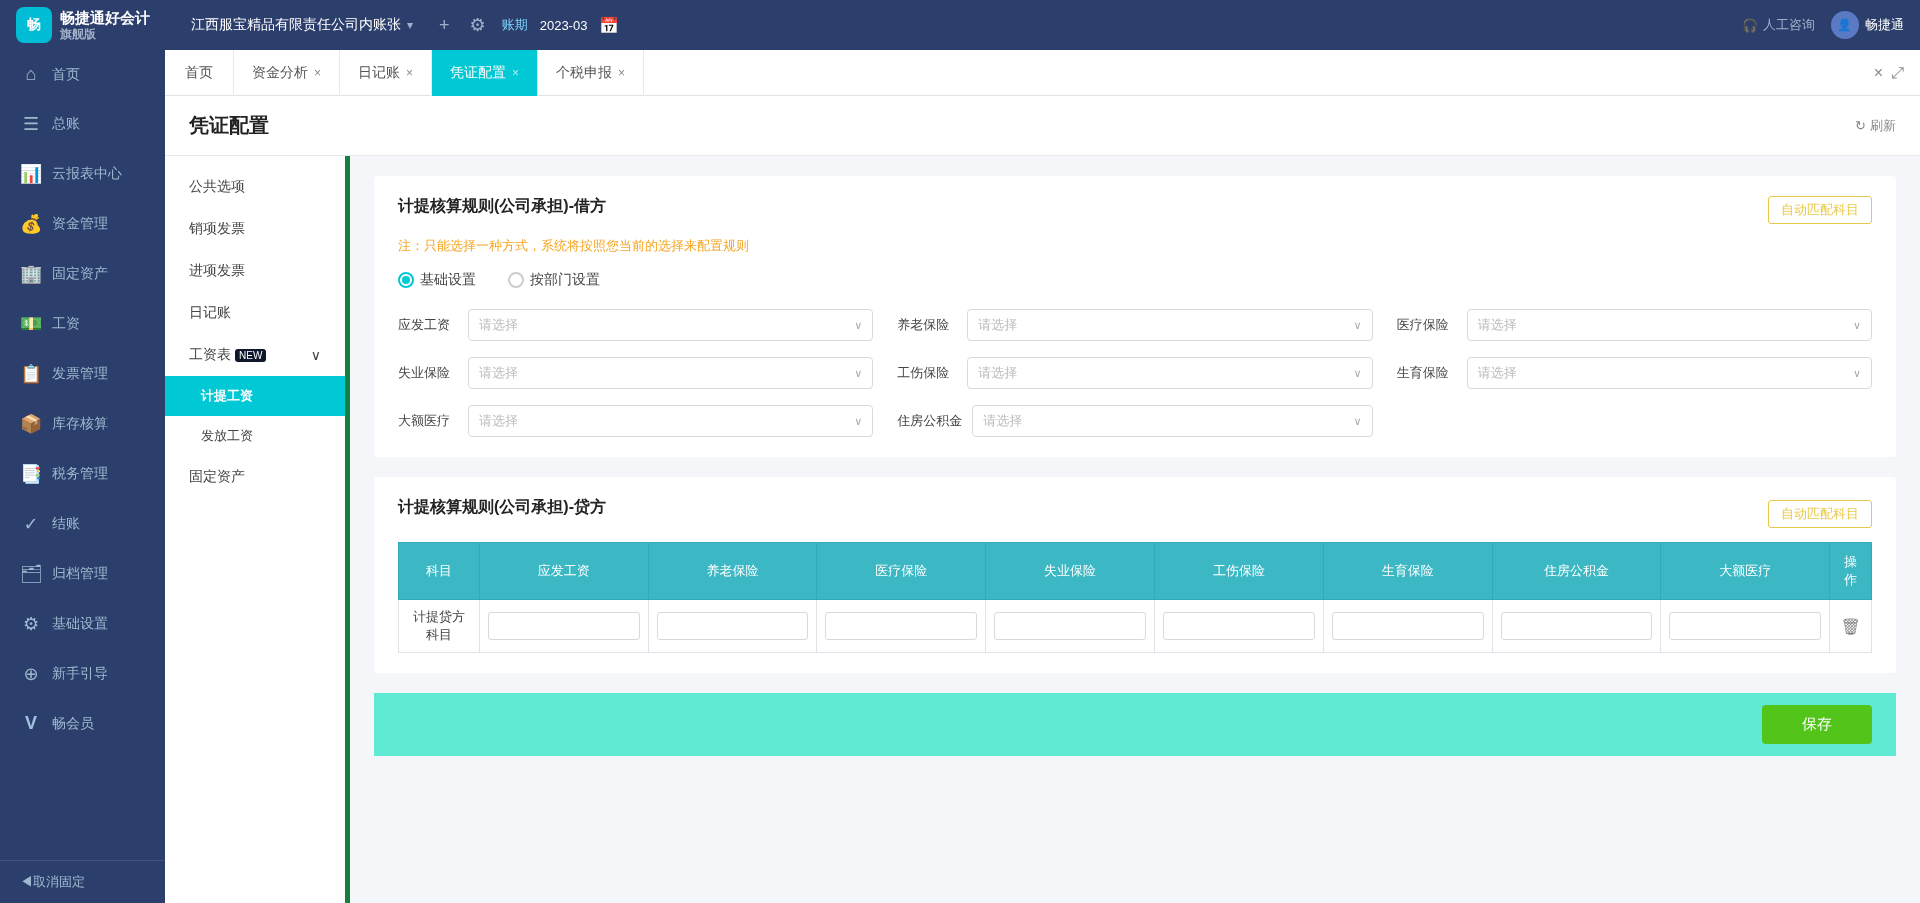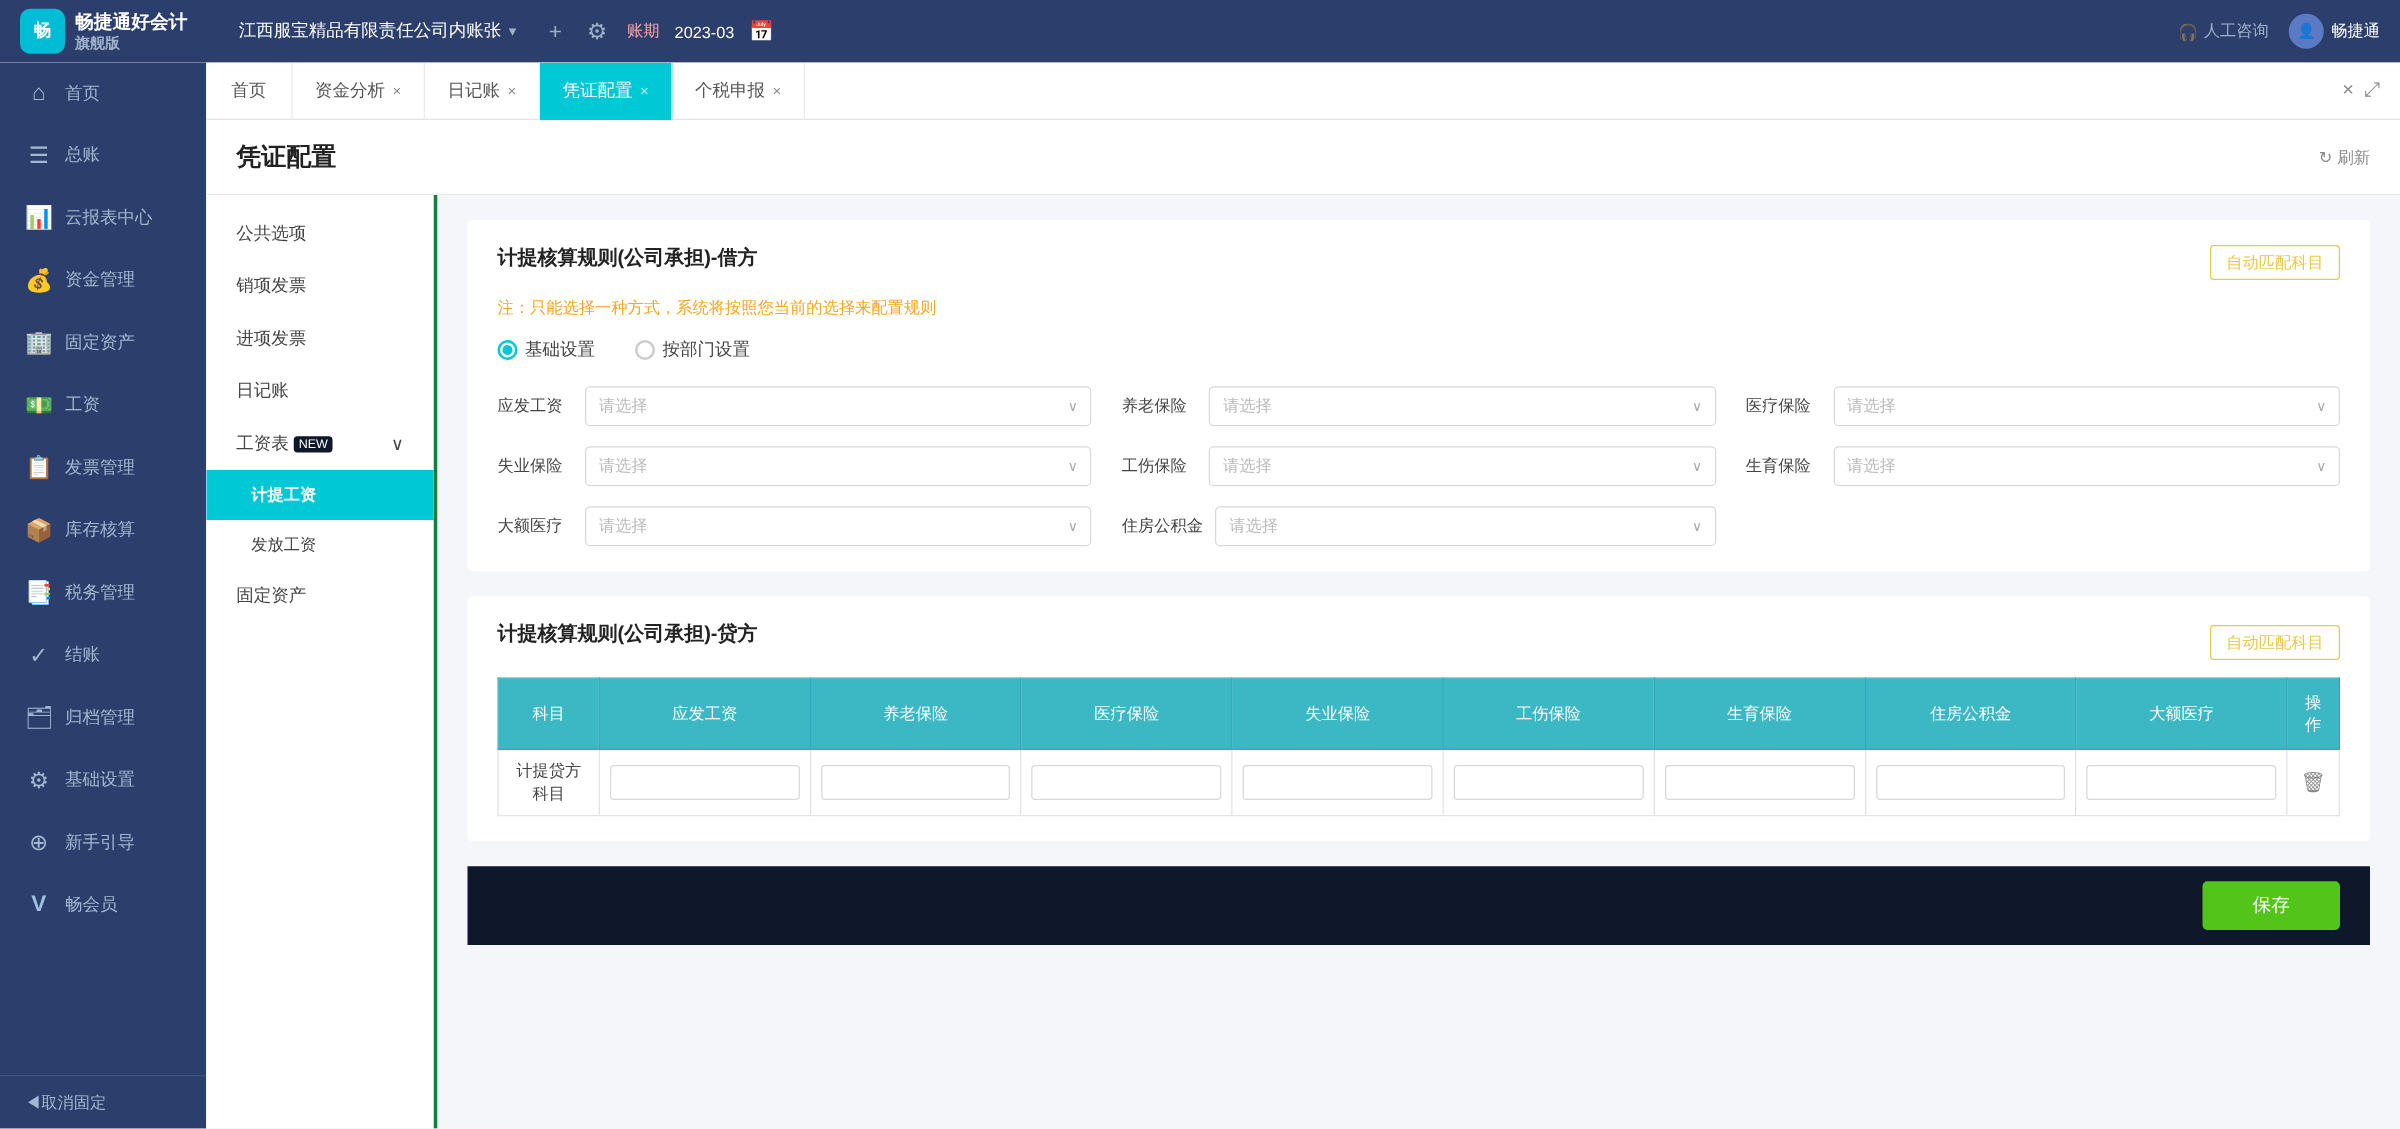--- a/index.html
+++ b/index.html
@@ -44,21 +44,21 @@
     .chevron-down { color: #a0b0c8; font-size: 12px; }
 
     .top-actions {
       display: flex; align-items: center; gap: 12px;
       margin-left: 12px;
     }
     .top-btn {
       background: none; border: none; color: #a0b0c8;
       cursor: pointer; font-size: 18px; padding: 4px;
     }
-    .period-label { color: #fca5a5; font-size: 13px; }
+    .period-label { color: #7dd3fc; font-size: 13px; }
     .period-value { color: white; font-size: 13px; }
     .calendar-icon { color: #00bcd4; font-size: 16px; cursor: pointer; }
 
     .top-right {
       margin-left: auto;
       display: flex; align-items: center; gap: 16px;
     }
     .service-btn {
       display: flex; align-items: center; gap: 4px;
       color: #a0b0c8; font-size: 13px; cursor: pointer;
@@ -171,21 +171,21 @@
       border: none; background: none;
     }
 
     
     .split-layout {
       display: flex; height: calc(100% - 60px);
     }
     .left-menu {
       width: 185px;
       background: white;
-      border-right: 3px solid #15803d;
+      border-right: 5px solid #15803d;
       flex-shrink: 0;
       padding: 10px 0;
     }
     .menu-item {
       padding: 12px 24px;
       font-size: 14px;
       color: #444;
       cursor: pointer;
     }
     .new-badge {
@@ -320,21 +320,21 @@
     .cell-input {
       width: 100%; height: 28px;
       border: 1px solid #d9d9d9;
       border-radius: 3px;
       padding: 0 6px; font-size: 13px;
     }
 
     
     .save-bar {
       position: sticky; bottom: 0;
-      background: #0f172a;
+      background: #5eead4;
       padding: 12px 24px;
       display: flex; justify-content: flex-end;
     }
     .save-btn {
       background: #52c41a;
       color: white;
       border: none;
       padding: 10px 40px;
       font-size: 15px;
       border-radius: 4px;

